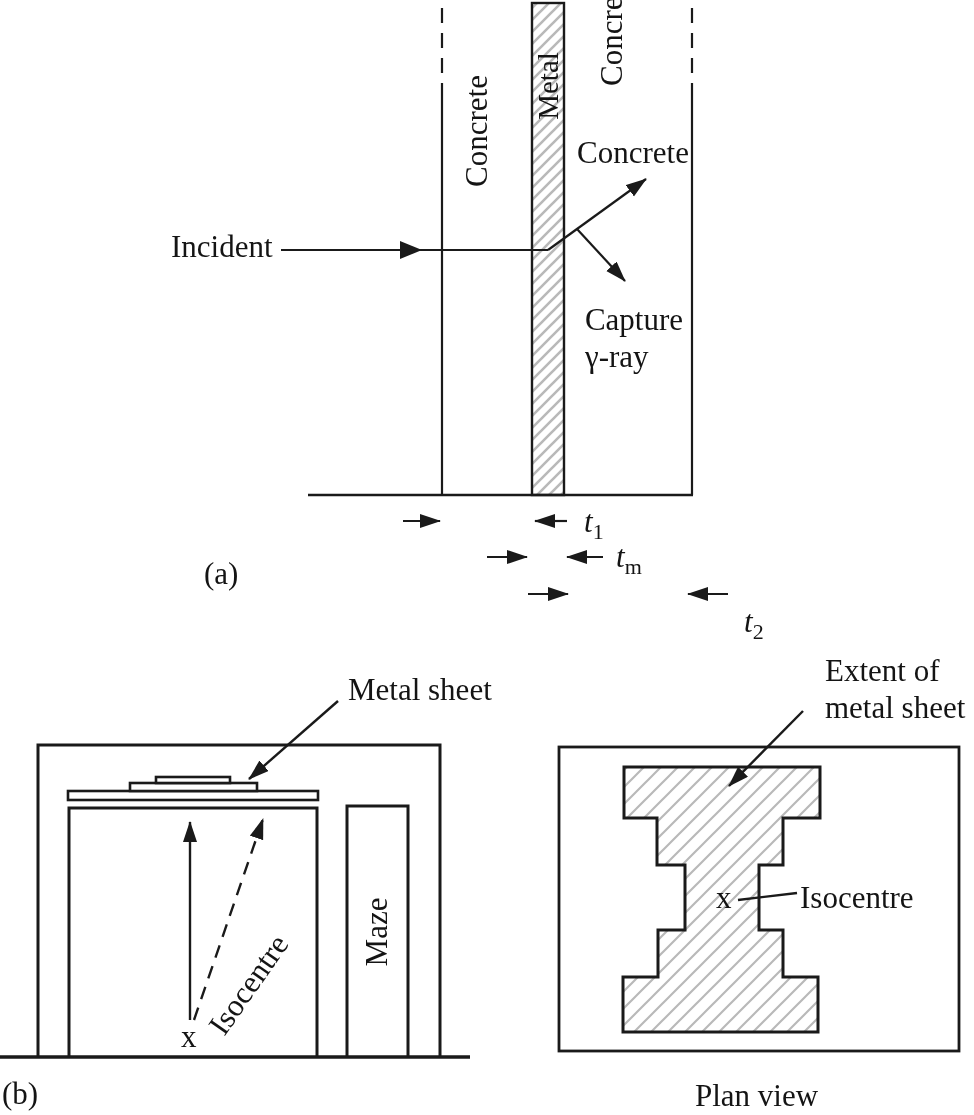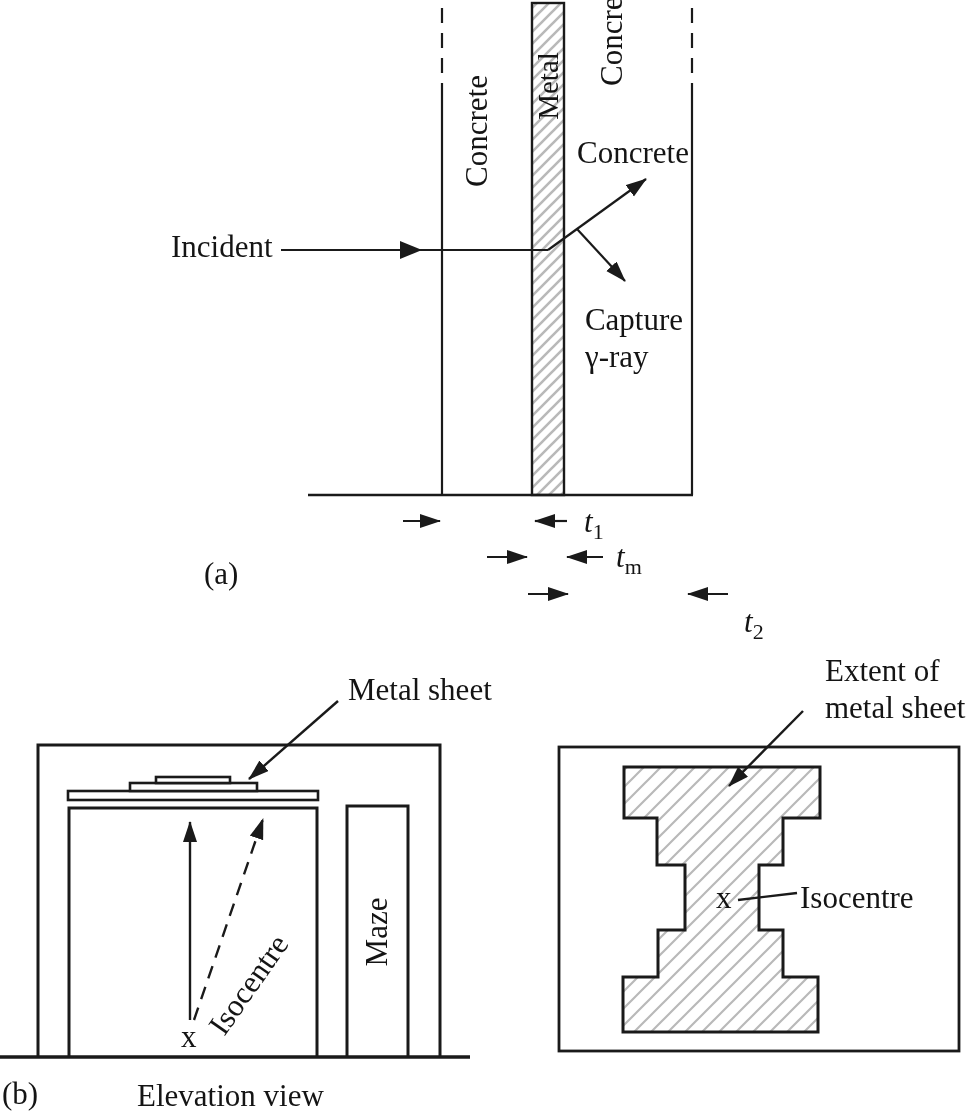--- a/index.html
+++ b/index.html
@@ -127,22 +127,22 @@
   <span class="lbl tdim" style="left:616px;top:539px;"><i>t</i><sub>m</sub></span>
   <span class="lbl tdim" style="left:744px;top:604px;"><i>t</i><sub>2</sub></span>
 
   <span class="lbl" style="left:204px;top:556px;">(a)</span>
 
   <span class="lbl" style="left:348px;top:672px;">Metal sheet</span>
   <span class="lbl rot" style="left:377px;top:932px;">Maze</span>
   <span class="lbl rot55" style="left:249px;top:985px;">Isocentre</span>
   <span class="lbl" style="left:181px;top:1019px;">x</span>
   <span class="lbl" style="left:2px;top:1076px;">(b)</span>
-  <span class="lbl" style="left:137px;top:1078px;">Elevation view</span>
 
   <div class="lbl" style="left:825px;top:653px;">
     <div>Extent of</div>
     <div>metal sheet</div>
   </div>
   <span class="lbl" style="left:716px;top:880px;">x</span>
   <span class="lbl" style="left:800px;top:880px;">Isocentre</span>
+  <span class="lbl" style="left:695px;top:1078px;">Plan view</span>
 
 </div>
 
 </body></html>

